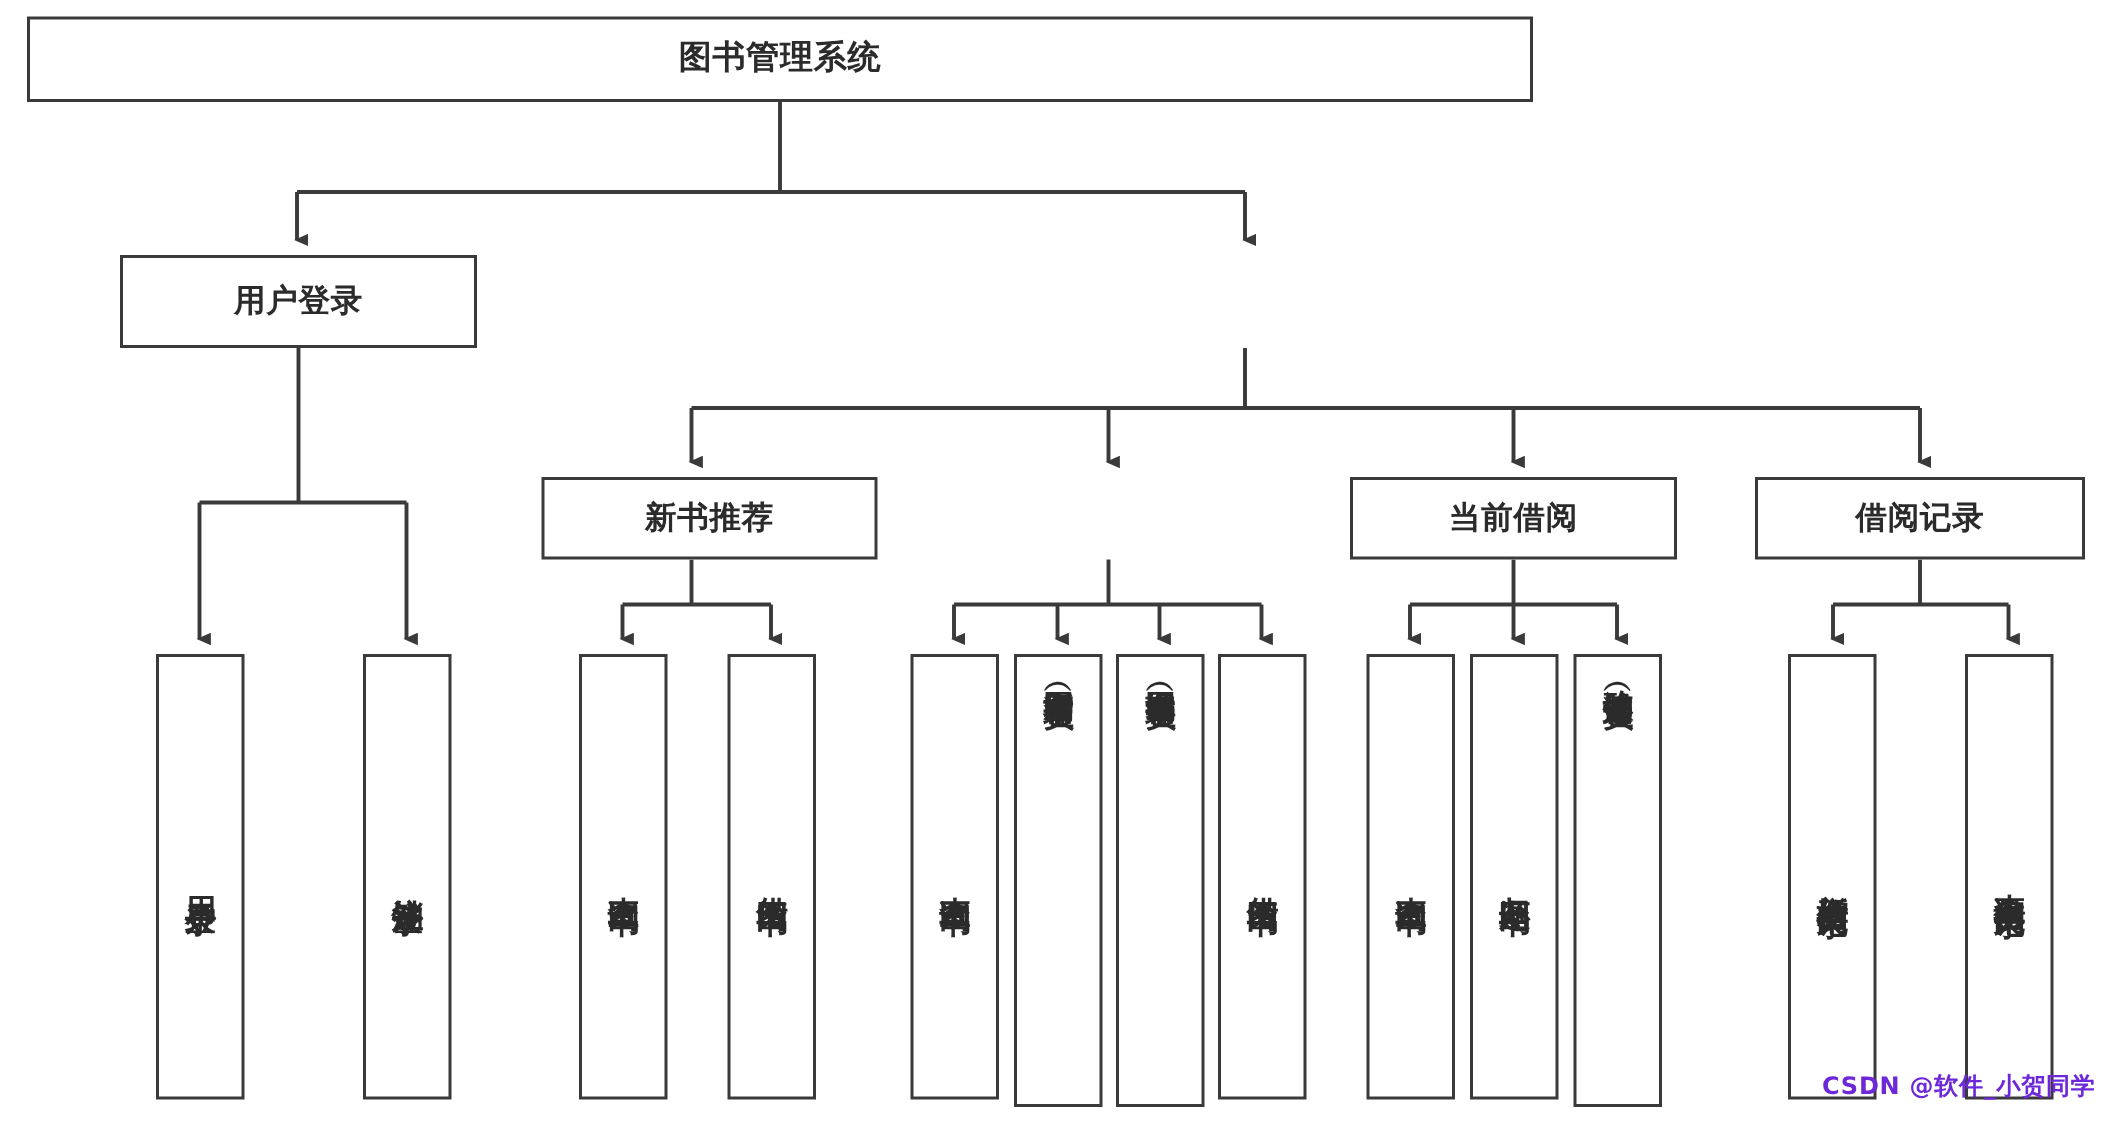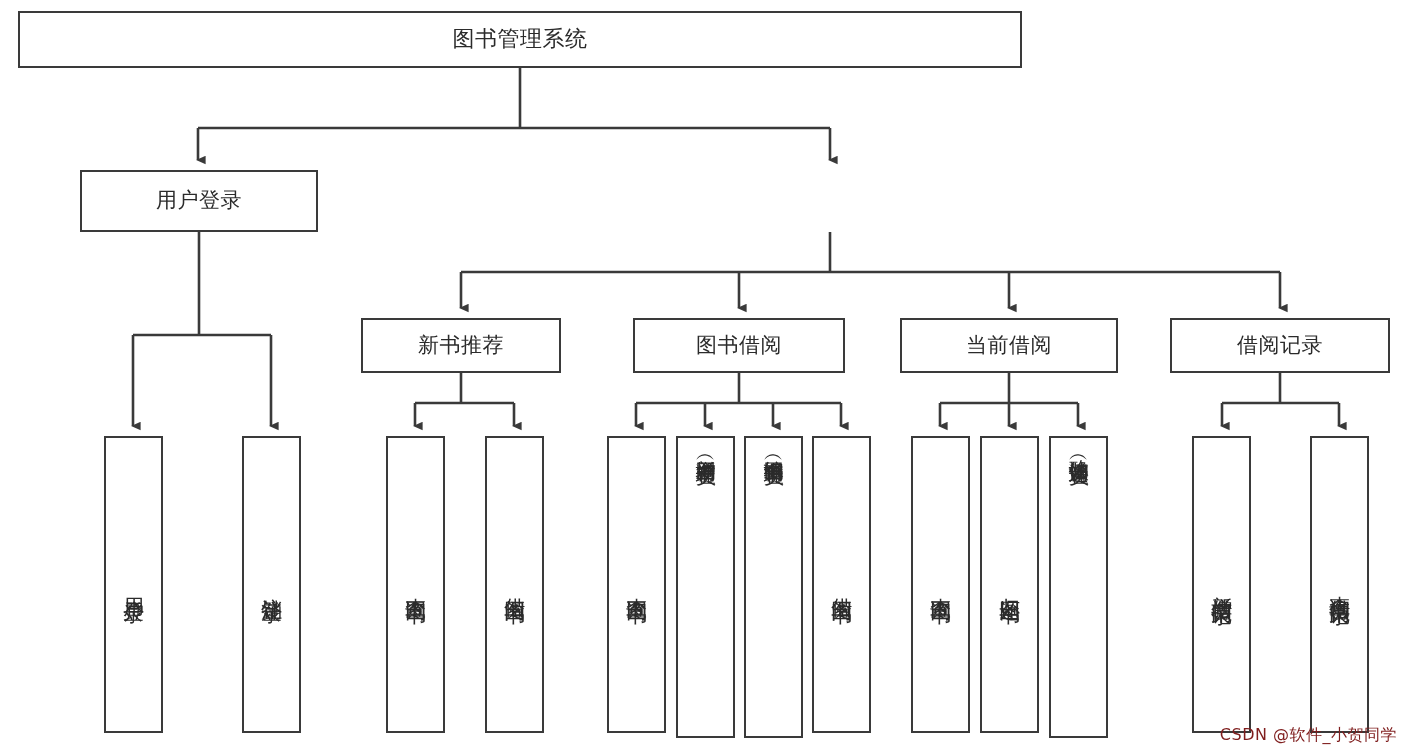--- a/index.html
+++ b/index.html
@@ -9,20 +9,21 @@
   }
   body {
     font-family: "DejaVu Sans", "Liberation Sans", sans-serif;
   }
   #canvas {
     position: relative;
     width: 1405px;
     height: 747px;
     background: #ffffff;
     overflow: hidden;
+    font-weight: bold;
   }
   svg.wires {
     position: absolute;
     left: 0;
     top: 0;
     width: 1405px;
     height: 747px;
     pointer-events: none;
   }
   .node {
@@ -60,23 +61,23 @@
     font-size: 20px;
     letter-spacing: 1px;
   }
   .node-leaf.center-text {
     align-items: center;
     padding-top: 0;
   }
   #watermark {
     position: absolute;
     right: 8px;
-    bottom: 1px;
+    bottom: 12px;
     font-size: 16px;
-    color: #7f1d1d;
+    color: #6d28d9;
     white-space: nowrap;
     letter-spacing: 0.5px;
   }
 </style>
 </head>
 <body>
 
 <div id="canvas">
 
   <svg class="wires" viewBox="0 0 1405 747">
@@ -130,25 +131,22 @@
   </svg>
 
   <div class="node node-root" style="left:18px; top:11px; width:1004px; height:57px;">
     <span class="node-h">图书管理系统</span>
   </div>
 
   <div class="node" style="left:80px; top:170px; width:238px; height:62px;">
     <span class="node-h">用户登录</span>
   </div>
 
-  <div class="node" style="left:361px; top:318px; width:200px; height:55px;justify-content:center;">
+  <div class="node" style="left:361px; top:318px; width:224px; height:55px;justify-content:center;">
     <span class="node-h">新书推荐</span>
-  </div>
-  <div class="node" style="left:633px; top:318px; width:212px; height:55px;">
-    <span class="node-h">图书借阅</span>
   </div>
   <div class="node" style="left:1170px; top:318px; width:220px; height:55px;">
     <span class="node-h">借阅记录</span>
   </div>
   <div class="node" style="left:900px; top:318px; width:218px; height:55px;">
     <span class="node-h">当前借阅</span>
   </div>
 
   <div class="node node-leaf center-text" style="left:104px; top:436px; width:59px; height:297px;">
     <span class="node-v">用户登录</span>

